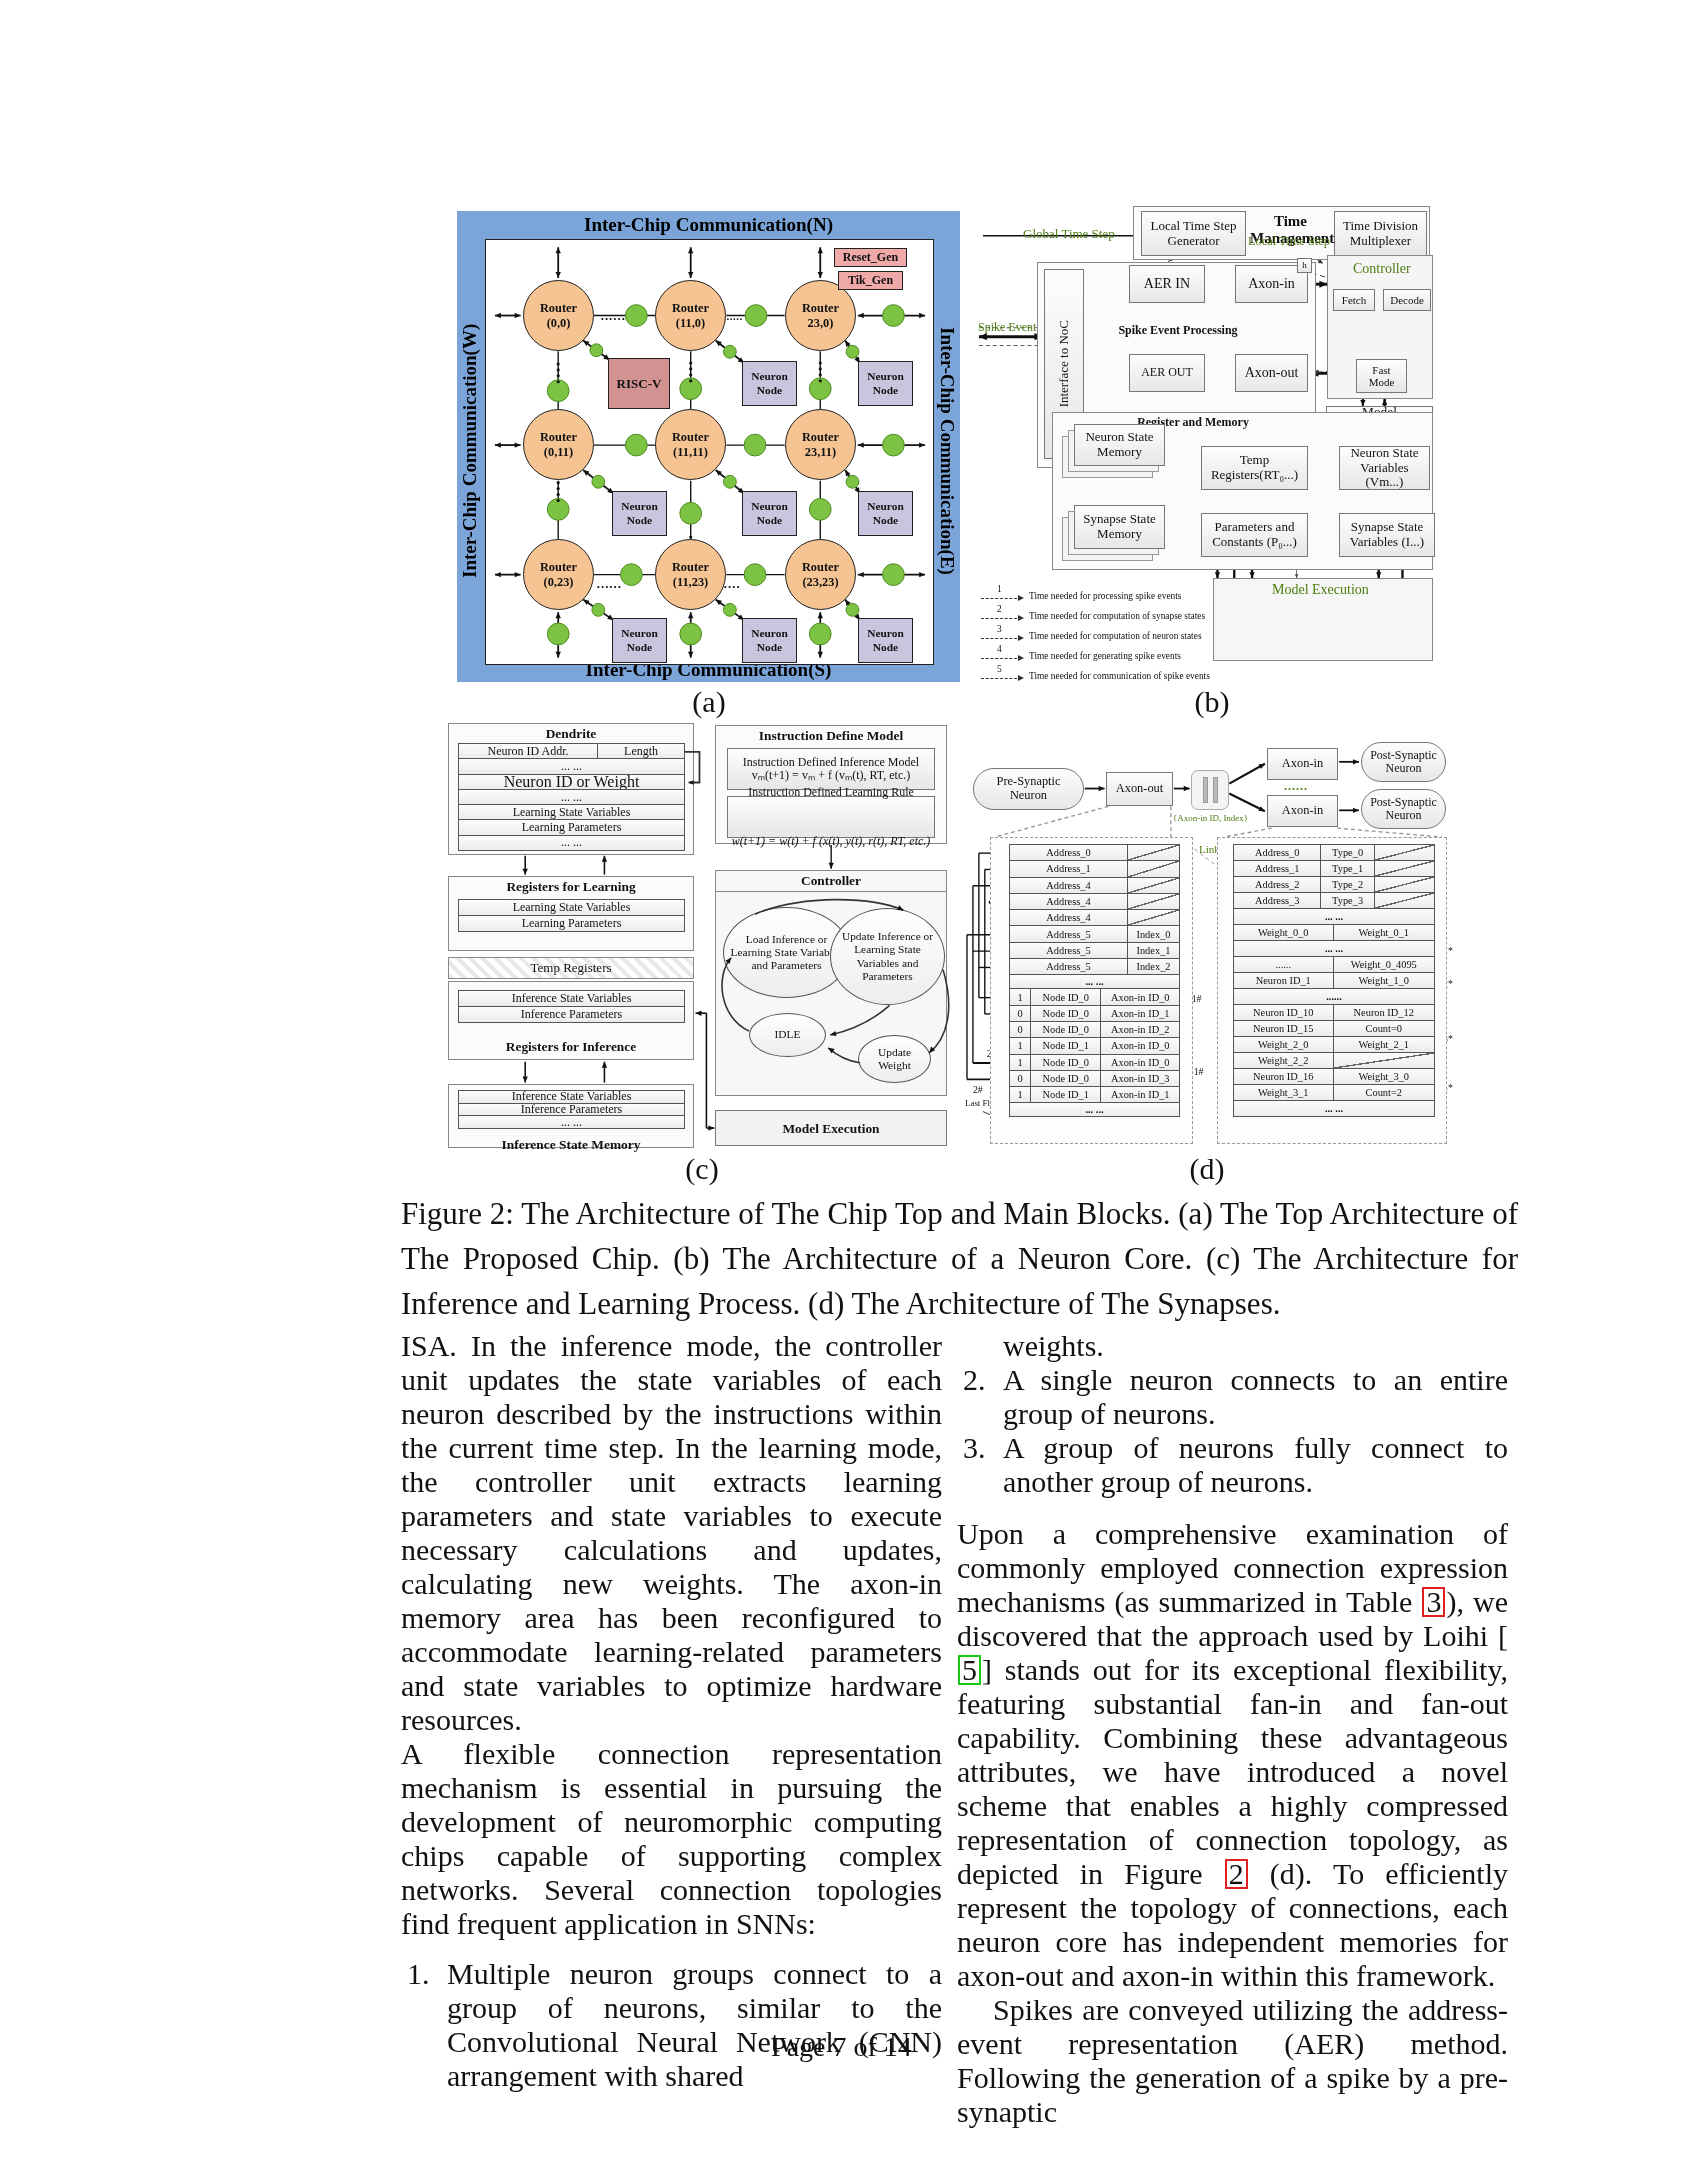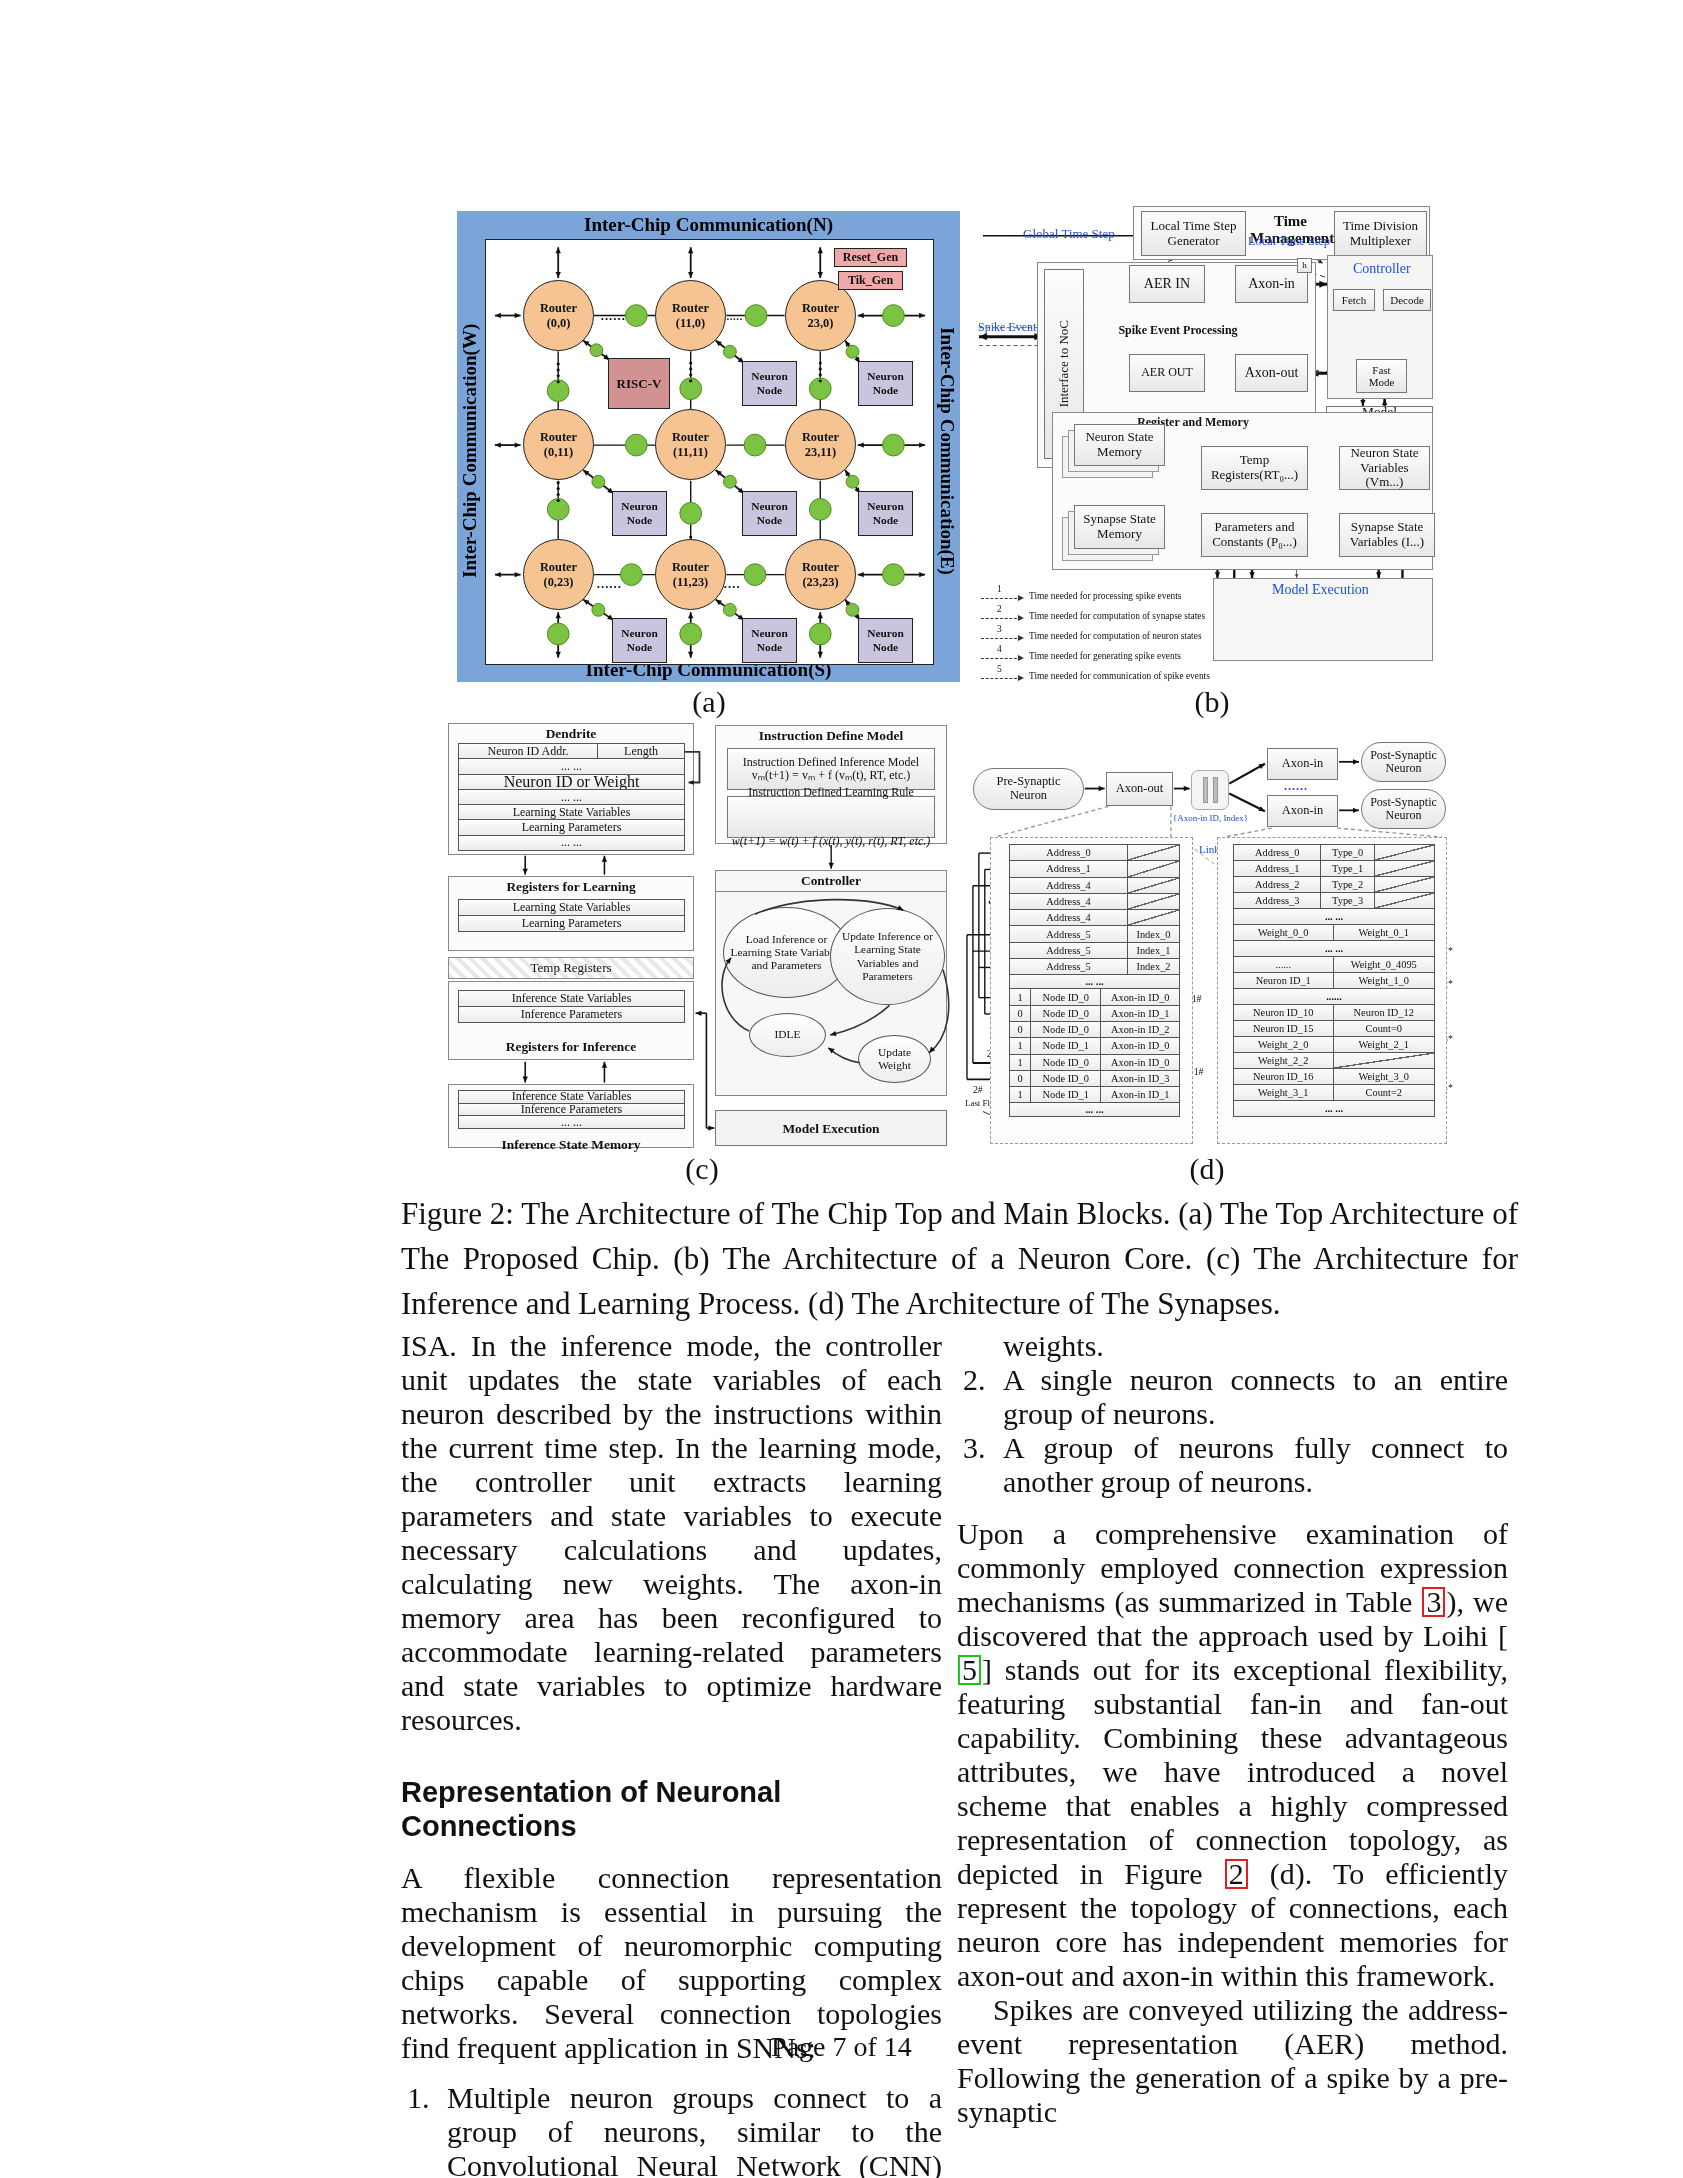--- a/index.html
+++ b/index.html
@@ -6,21 +6,21 @@
   .page{position:relative;width:1683px;height:2178px;background:#ffffff;margin:0 auto;
         font-family:"Liberation Serif",serif;color:#111;overflow:hidden;}
   
   .abs{position:absolute;box-sizing:border-box;}
   .gb{position:absolute;box-sizing:border-box;border:1px solid #777;
       background:linear-gradient(180deg,#fdfdfd 0%,#e7e7e7 100%);
       display:flex;align-items:center;justify-content:center;text-align:center;
       font-size:13px;line-height:1.12;color:#111;padding:1px 3px;}
   .sec{position:absolute;box-sizing:border-box;border:1px solid #888;background:#fbfbfb;}
   .sect{position:absolute;font-weight:bold;font-size:12px;text-align:center;}
-  .lbl{position:absolute;font-size:12px;color:#1d4ed8;white-space:nowrap;}
+  .lbl{position:absolute;font-size:12px;color:#4d7c0f;white-space:nowrap;}
   .ell{position:absolute;box-sizing:border-box;border:1px solid #555;border-radius:50%;
        background:linear-gradient(180deg,#ffffff,#ededed);display:flex;align-items:center;
        justify-content:center;text-align:center;font-size:11.4px;line-height:1.15;padding:4px;}
   .stack1,.stack2{position:absolute;box-sizing:border-box;border:1px solid #999;background:#f3f3f3;}
   svg{position:absolute;left:0;top:0;overflow:visible;}
   
   #fig-a{background:#7ba4d8;}
   .alab{position:absolute;font-weight:bold;font-size:19px;color:#000000;text-align:center;}
   .alab-w{writing-mode:vertical-rl;transform:rotate(180deg);left:2px;top:28px;height:424px;}
   .alab-e{writing-mode:vertical-rl;right:2px;top:28px;height:424px;}
@@ -868,21 +868,20 @@
           <div class="tc" style="flex: 1 1 0%; font-weight: bold;">... ...</div>
         </div>
       </div>
   </div>
   <div class="sublabel" style="left:1207px;top:1152px;">(d)</div>
 
   <div class="caption">Figure 2: The Architecture of The Chip Top and Main Blocks.  (a) The Top Architecture of The Proposed Chip.  (b) The Architecture of a Neuron Core.  (c) The Architecture for Inference and Learning Process. (d) The Architecture of The Synapses.</div>
 
   <div class="col" style="left:401px;top:1329px;width:541px;">
     <p>ISA. In the inference mode, the controller unit updates the state variables of each neuron described by the instructions within the current time step.  In the learning mode, the controller unit extracts learning parameters and state variables to execute necessary calculations and updates, calculating new weights.  The axon-in memory area has been reconfigured to accommodate learning-related parameters and state variables to optimize hardware resources.</p>
-    <div class="heading">Representation of Neuronal Connections</div>
     <p>A flexible connection representation mechanism is essential in pursuing the development of neuromorphic computing chips capable of supporting complex networks.  Several connection topologies find frequent application in SNNs:</p>
     <div class="litem">
       <span class="lnum">1.</span>
       <span class="ltext">Multiple neuron groups connect to a group of neurons, similar to the Convolutional Neural Network (CNN) arrangement with shared</span>
     </div>
   </div>
 
   <div class="col" style="left:957px;top:1329px;width:551px;">
     <div style="padding-left:46px;">weights.</div>
     <div class="litem" style="margin-top:0;">

